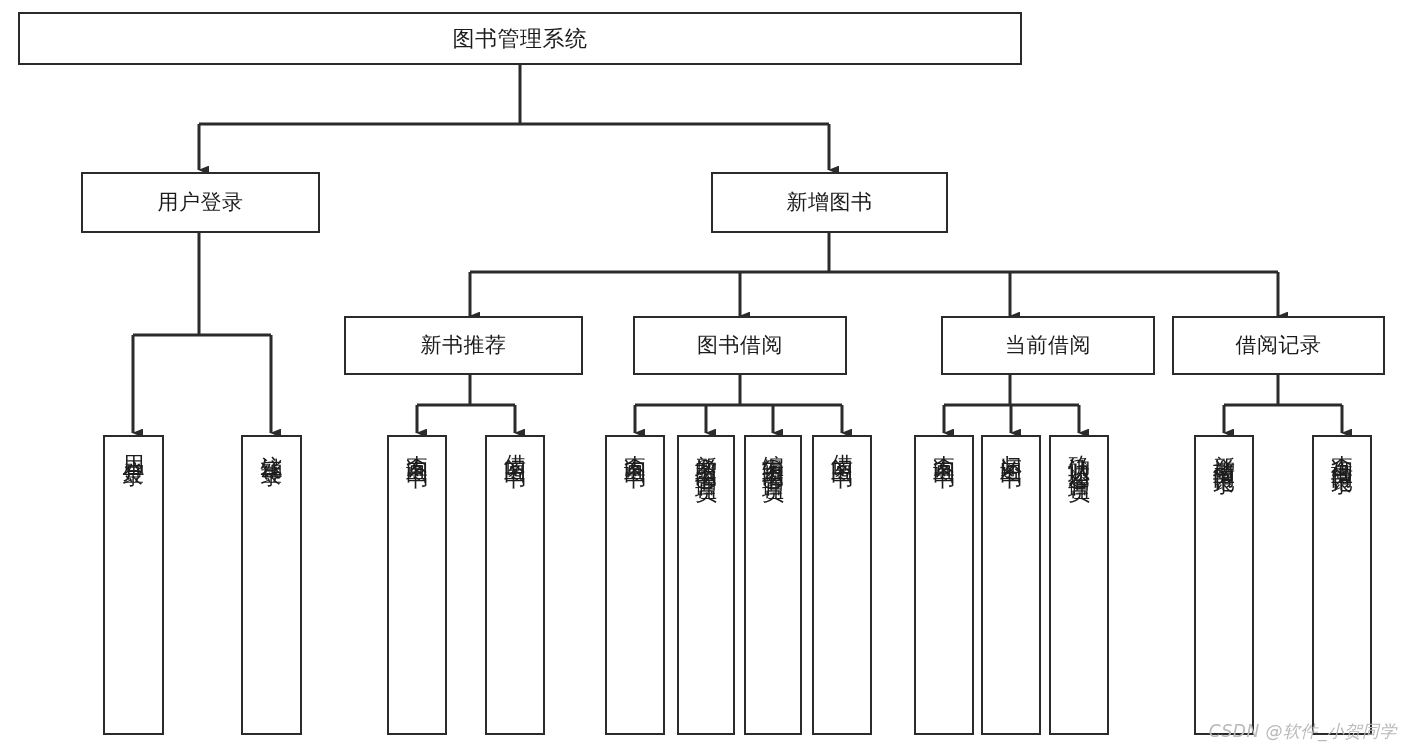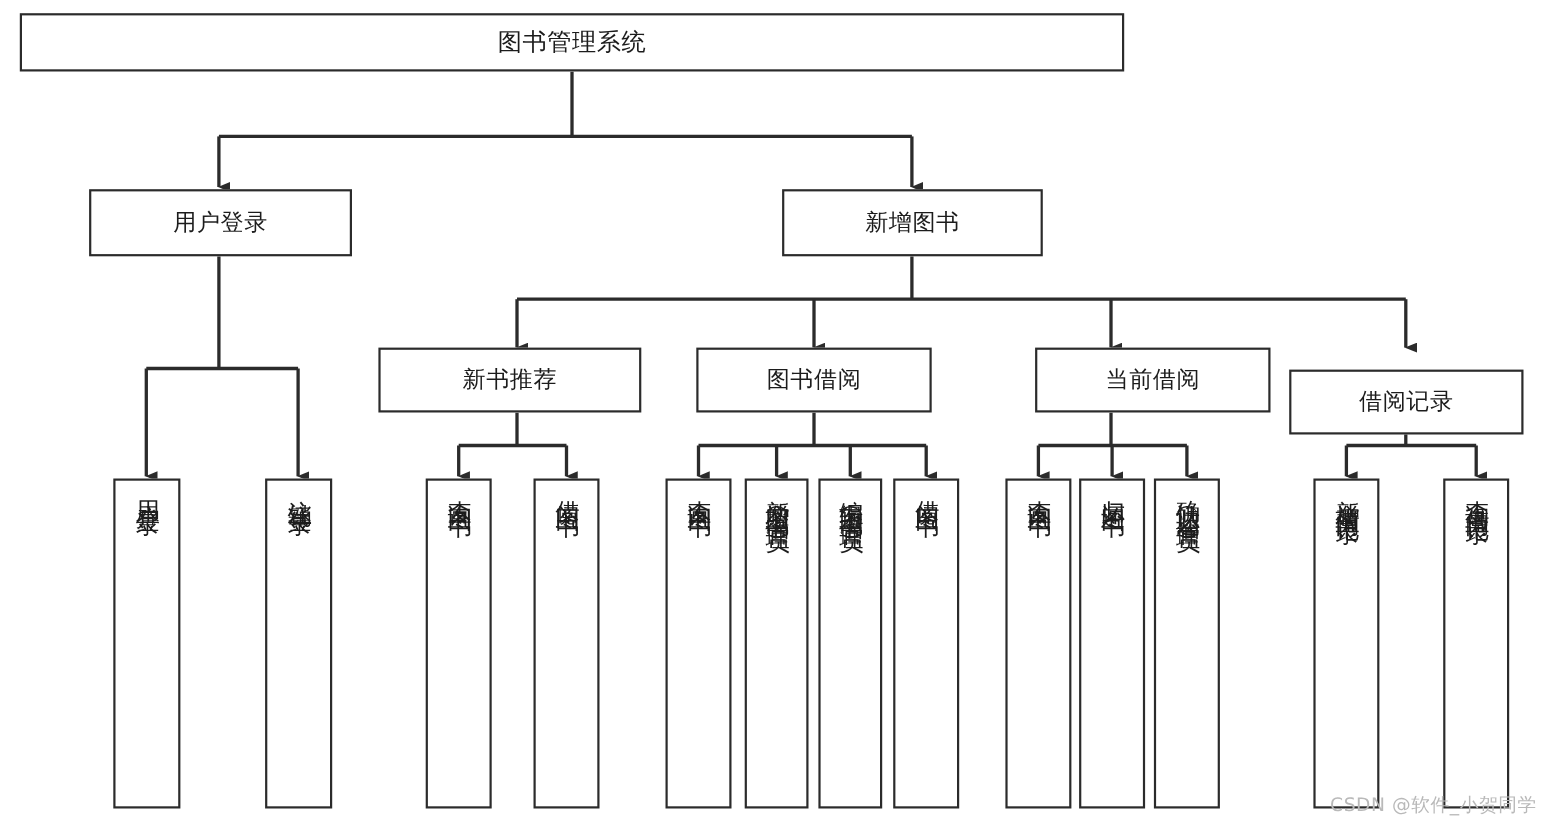--- a/index.html
+++ b/index.html
@@ -63,20 +63,21 @@
     margin: 0 auto;
   }
   .watermark {
     position: absolute;
     right: 8px;
     bottom: 4px;
     font-size: 17px;
     color: #b9b9b9;
     white-space: nowrap;
     letter-spacing: 0.5px;
+    font-style: italic;
   }
 </style>
 </head>
 <body>
 
 <div id="canvas">
 
   <svg id="wires" viewBox="0 0 1405 747">
     <defs>
       <marker id="arrow" markerWidth="9" markerHeight="11" refX="4.5" refY="10.2" orient="auto" markerUnits="userSpaceOnUse">
@@ -143,21 +144,21 @@
 
   <div class="node horiz" style="left:344px; top:316px; width:239px; height:59px;">
     <span class="label">新书推荐</span>
   </div>
   <div class="node horiz" style="left:633px; top:316px; width:214px; height:59px;">
     <span class="label">图书借阅</span>
   </div>
   <div class="node horiz" style="left:941px; top:316px; width:214px; height:59px;">
     <span class="label">当前借阅</span>
   </div>
-  <div class="node horiz" style="left:1172px; top:316px; width:213px; height:59px;margin-top:20px;">
+  <div class="node horiz" style="left:1172px; top:316px; width:213px; height:59px;">
     <span class="label">借阅记录</span>
   </div>
 
   <div class="node vert" style="left:103px; top:435px; width:61px; height:300px;">
     <span class="label">用户登录</span>
   </div>
   <div class="node vert" style="left:241px; top:435px; width:61px; height:300px;">
     <span class="label">注销登录</span>
   </div>
 

